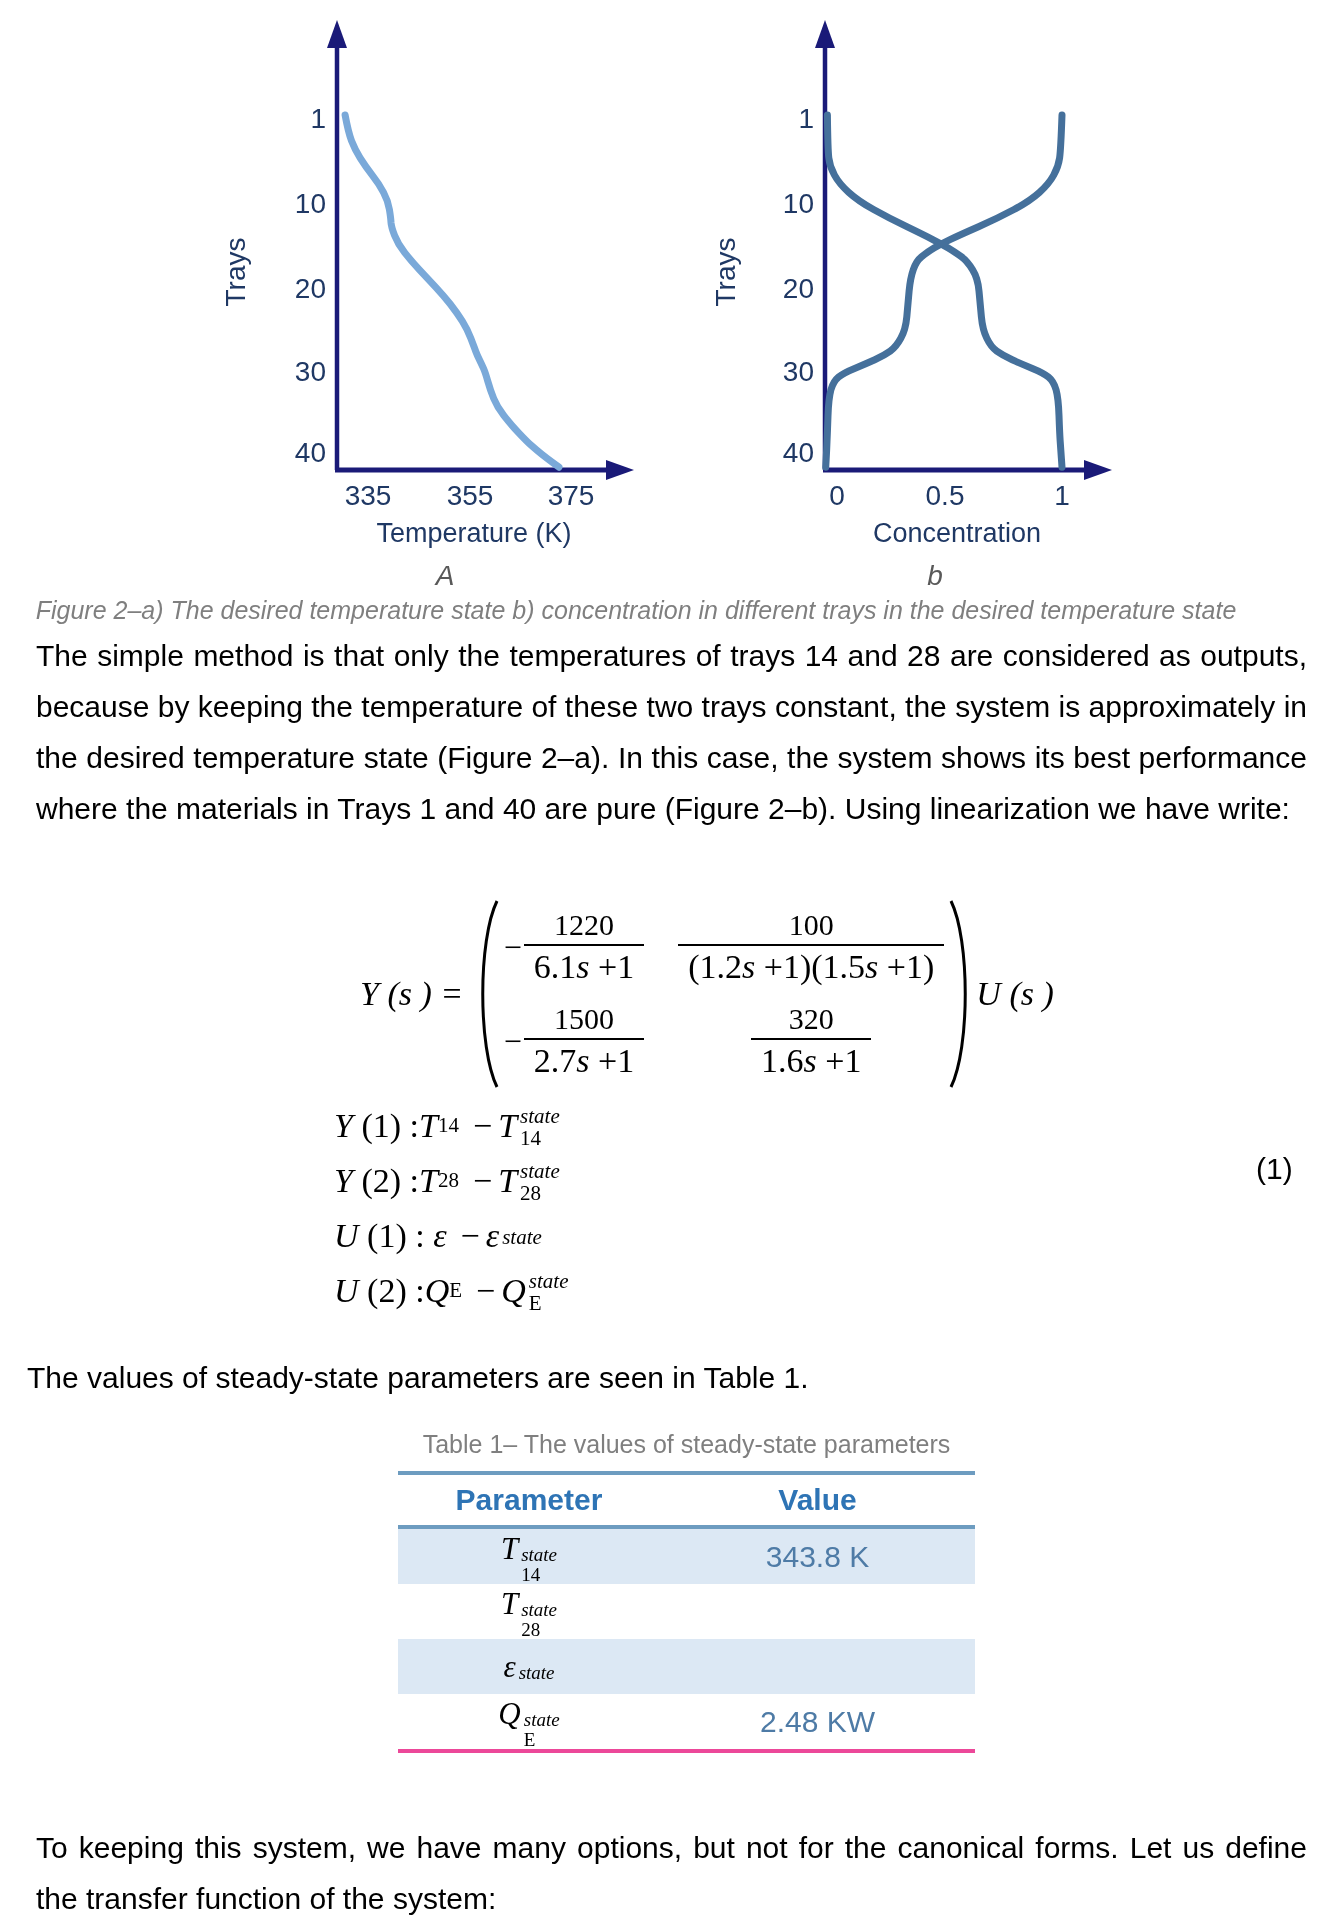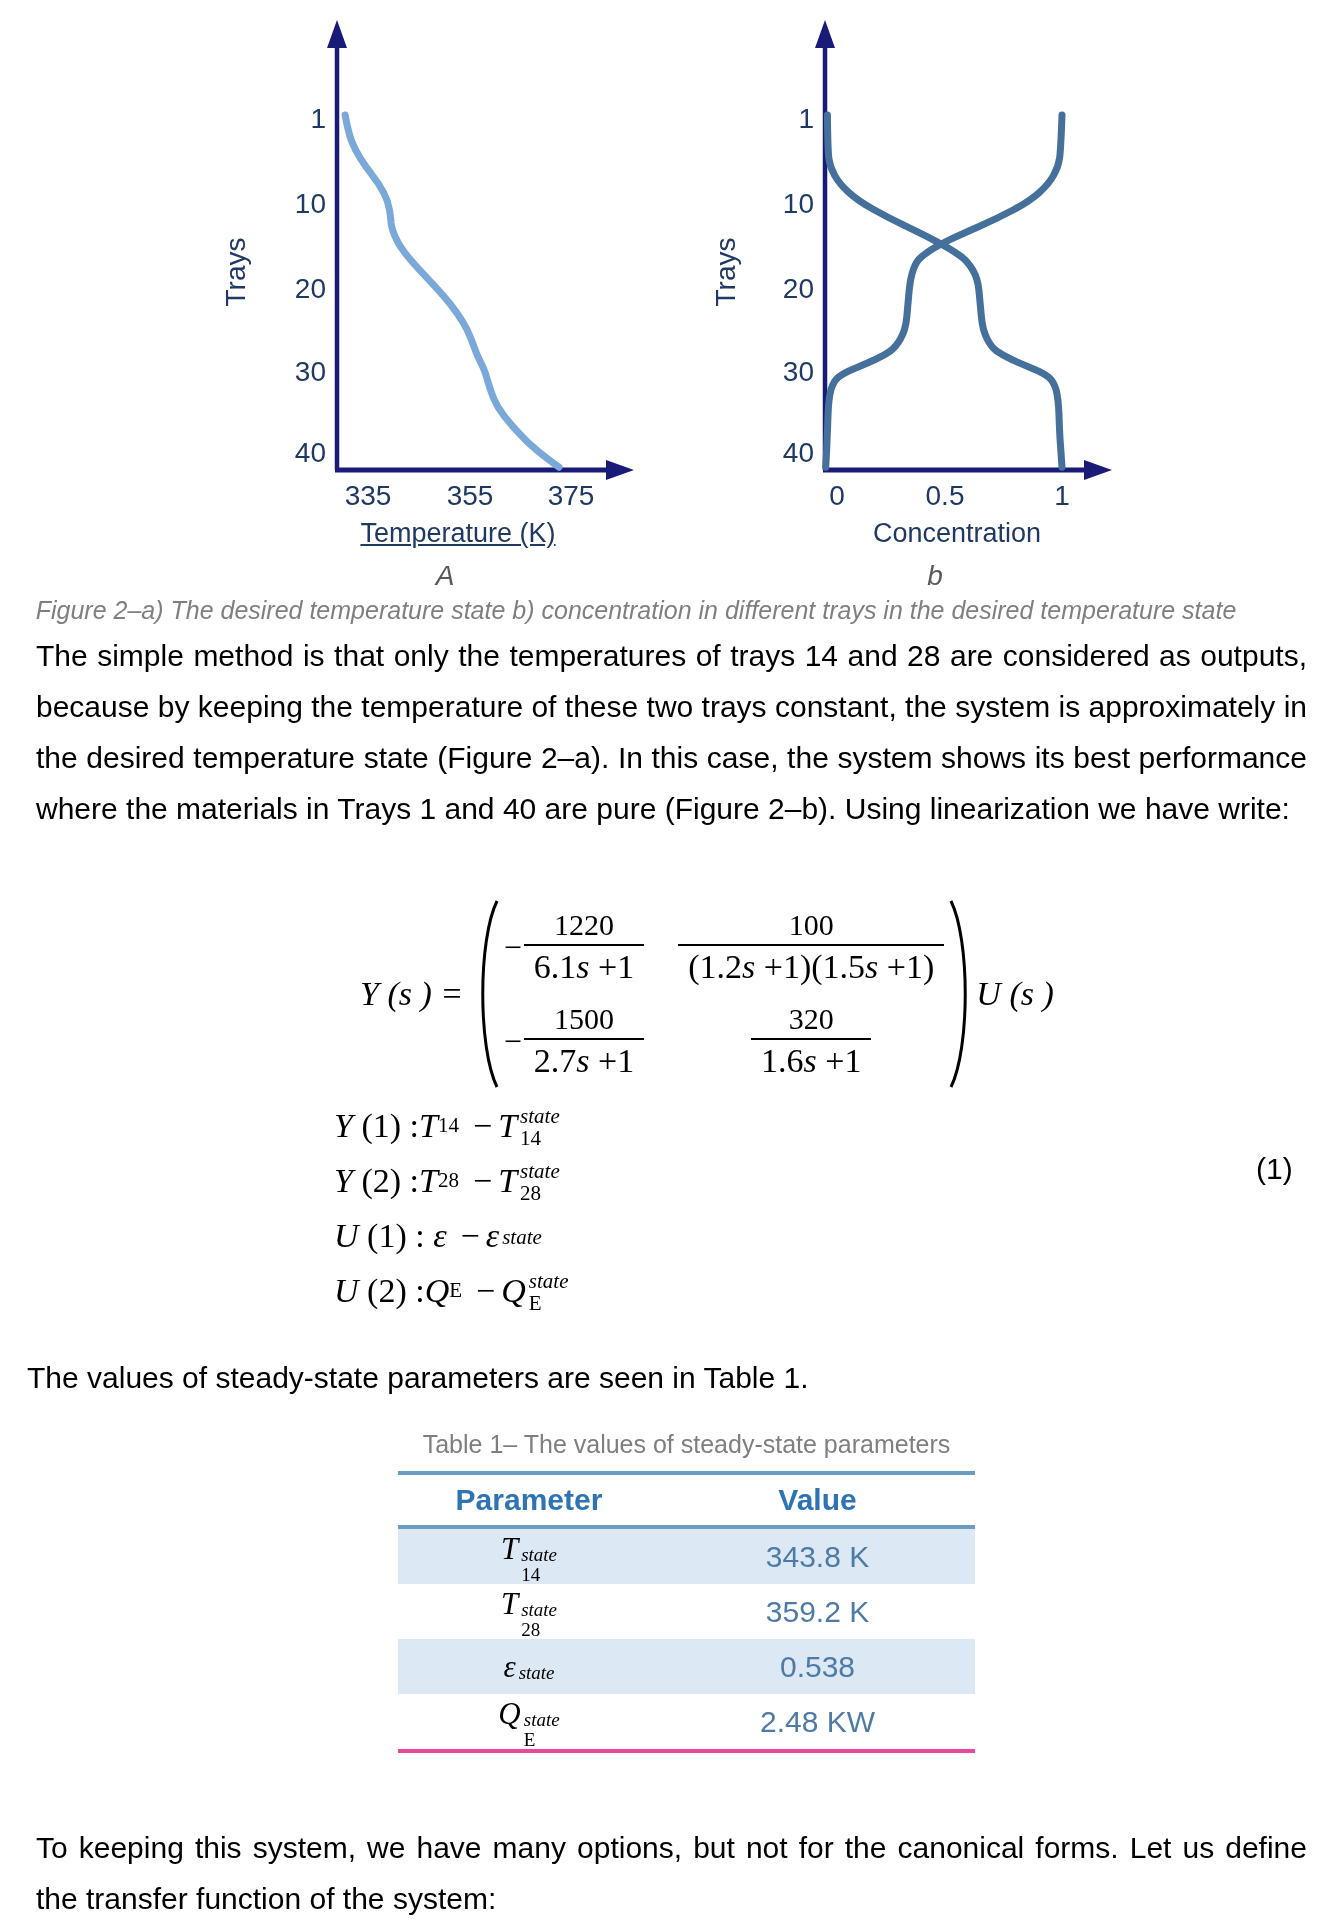--- a/index.html
+++ b/index.html
@@ -79,21 +79,21 @@
     <text class="ticktext" x="814" y="213" text-anchor="end">10</text>
     <text class="ticktext" x="814" y="298" text-anchor="end">20</text>
     <text class="ticktext" x="814" y="381" text-anchor="end">30</text>
     <text class="ticktext" x="814" y="462" text-anchor="end">40</text>
     <text class="ticktext" x="837" y="505" text-anchor="middle">0</text>
     <text class="ticktext" x="945" y="505" text-anchor="middle">0.5</text>
     <text class="ticktext" x="1062" y="505" text-anchor="middle">1</text>
     <text class="ticktext" x="735" y="272" text-anchor="middle" transform="rotate(-90,735,272)">Trays</text>
   </svg>
 
-  <div class="abs axistitle" style="left:308px;top:518px;width:300px;text-decoration:underline;">Temperature (K)</div>
+  <div class="abs axistitle" style="left:324px;top:518px;width:300px;">Temperature (K)</div>
   <div class="abs axistitle" style="left:807px;top:518px;width:300px;">Concentration</div>
   <div class="abs sublabel" style="left:395px;top:560px;width:100px;">A</div>
   <div class="abs sublabel" style="left:885px;top:560px;width:100px;">b</div>
 
   <div class="abs figcaption" style="left:0;top:596px;">Figure 2–a) The desired temperature state b) concentration in different trays in the desired temperature state</div>
 
   <div class="abs bodytext" style="left:36px;top:630px;width:1271px;">The simple method is that only the temperatures of trays 14 and 28 are considered as outputs, because by keeping the temperature of these two trays constant, the system is approximately in the desired temperature state (Figure 2–a). In this case, the system shows its best performance where the materials in Trays 1 and 40 are pure (Figure 2–b). Using linearization we have write:</div>
 
   <div class="abs eqrow" style="left:360px;top:898px;height:192px;">
     <span class="eq-lhs">Y (s ) = </span>
@@ -165,28 +165,26 @@
             <span class="st-sup">state</span>
             <span class="st-sub">14</span>
           </span></div>
       <div class="vcell">343.8 K</div>
     </div>
     <div class="tblrow">
       <div class="pcell"><i>T</i><span class="stack">
             <span class="st-sup">state</span>
             <span class="st-sub">28</span>
           </span></div>
-      <div class="vcell">359.2 K</div>
     </div>
     <div class="tblrow shade">
       <div class="pcell"><i>ε</i><span class="stack">
             <span class="st-sup">state</span>
             <span class="st-sub"></span>
           </span></div>
-      <div class="vcell">0.538</div>
     </div>
     <div class="tblrow">
       <div class="pcell"><i>Q</i><span class="stack">
             <span class="st-sup">state</span>
             <span class="st-sub">E</span>
           </span></div>
       <div class="vcell">2.48 KW</div>
     </div>
   </div>
 

